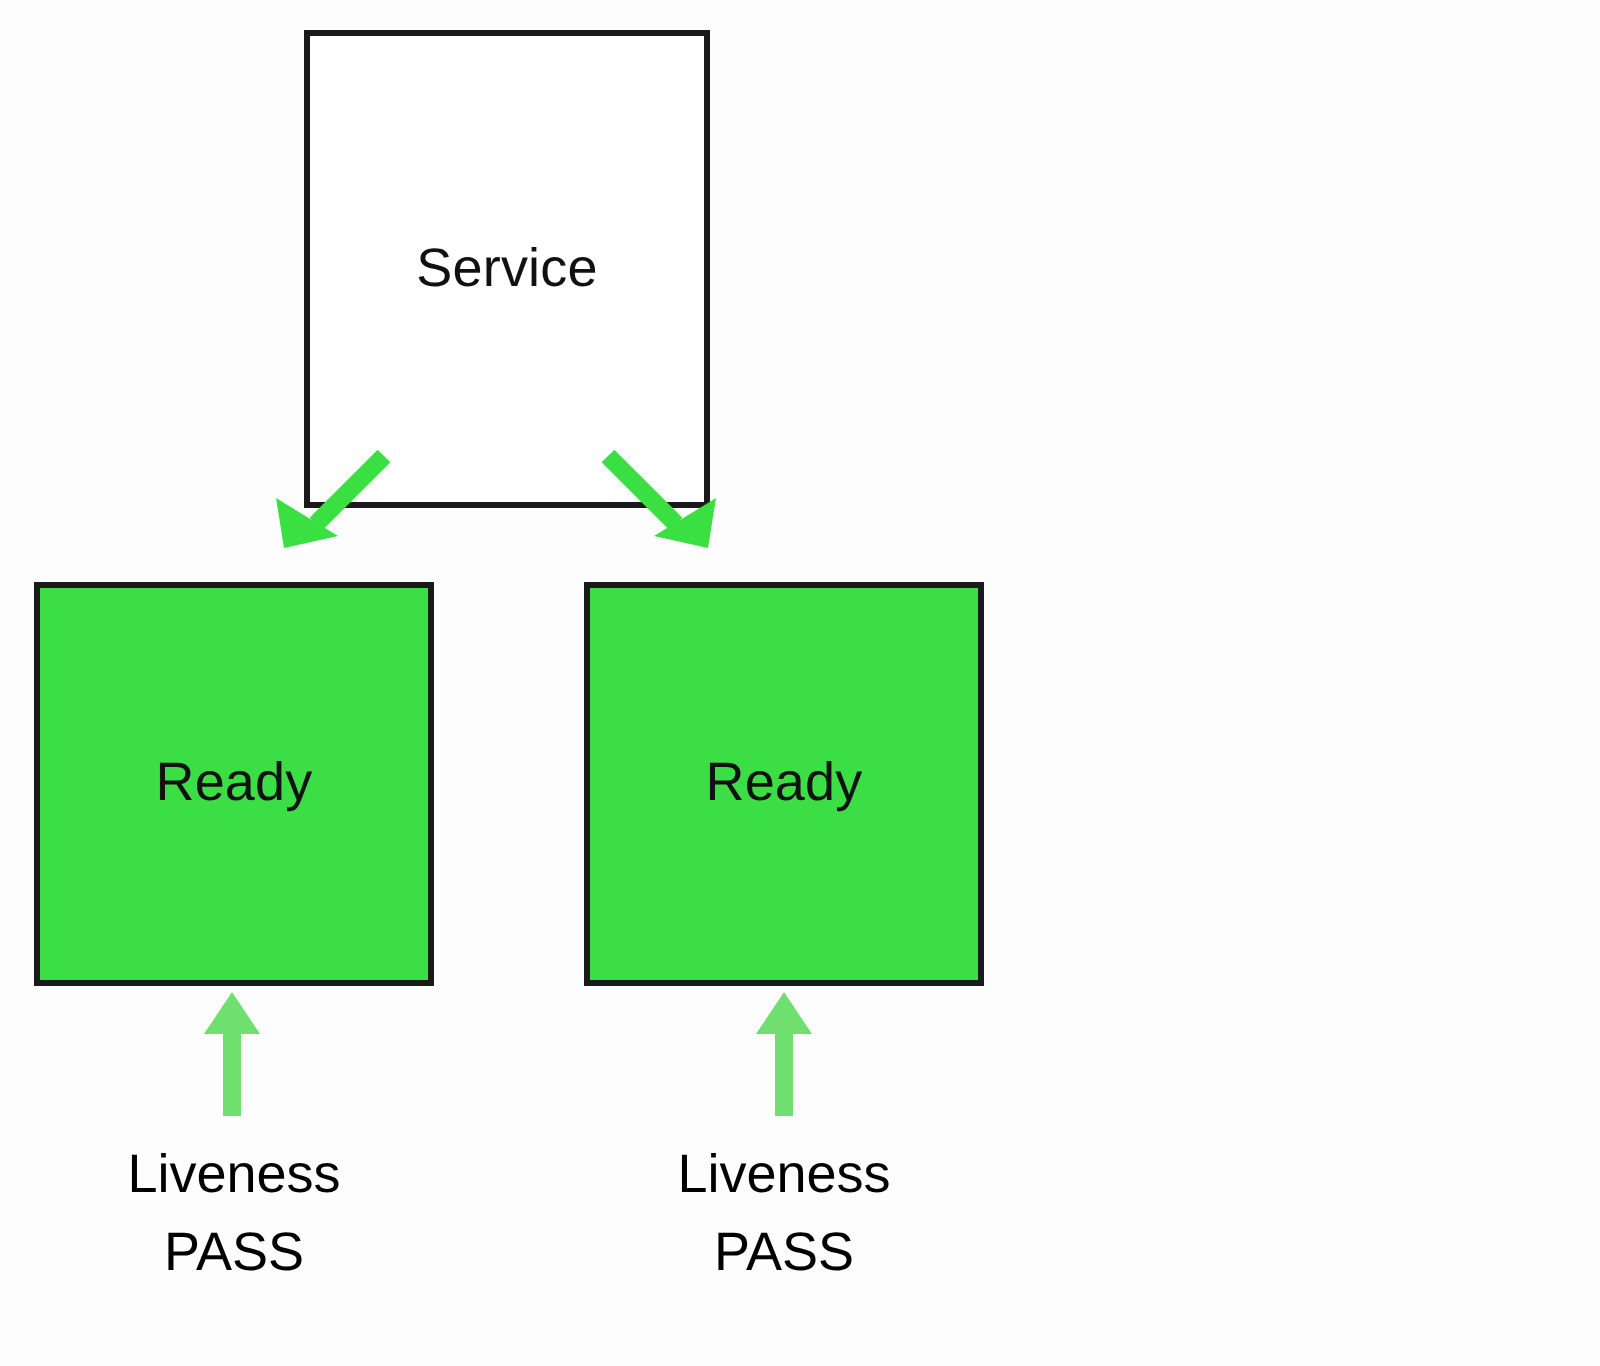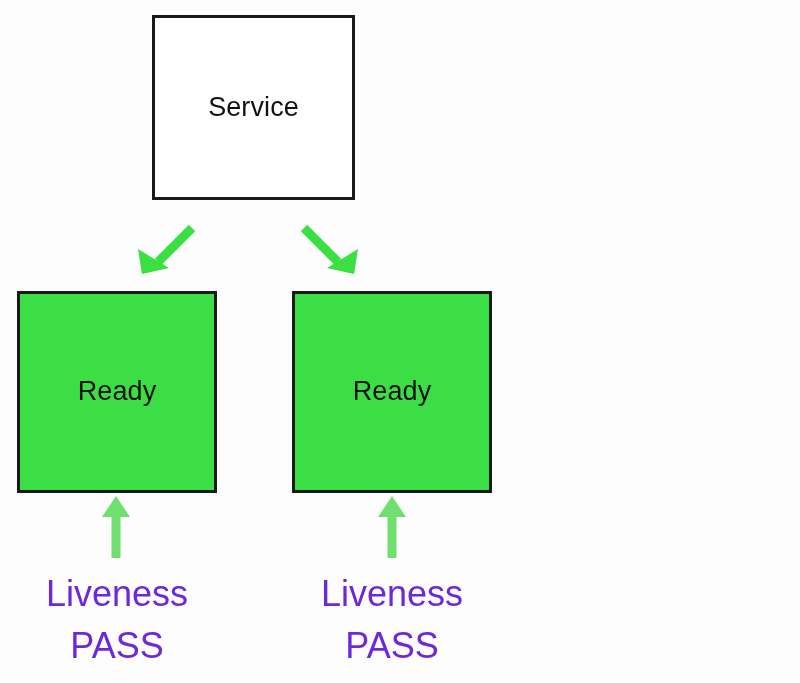--- a/index.html
+++ b/index.html
@@ -34,21 +34,21 @@
     font-size: 27px;
     line-height: 1.15;
     color: #111111;
     letter-spacing: 0.1px;
     white-space: pre;
   }
   #service-node {
     left: 152px;
     top: 15px;
     width: 203px;
-    height: 185px;
+    height: 239px;
     background: #ffffff;
   }
   #ready-node-left {
     left: 17px;
     top: 291px;
     width: 200px;
     height: 202px;
     background: #3cde45;
   }
   #ready-node-right {
@@ -64,23 +64,23 @@
     left: 0;
     top: 0;
     width: 800px;
     height: 683px;
     pointer-events: none;
   }
   
   .caption {
     position: absolute;
     text-align: center;
-    font-size: 36px;
+    font-size: 27px;
     line-height: 1.45;
-    color: #6d28d9;
+    color: #000000;
     white-space: pre-line;
   }
   #liveness-caption-left {
     left: 16px;
     top: 568px;
     width: 202px;
   }
   #liveness-caption-right {
     left: 291px;
     top: 568px;

